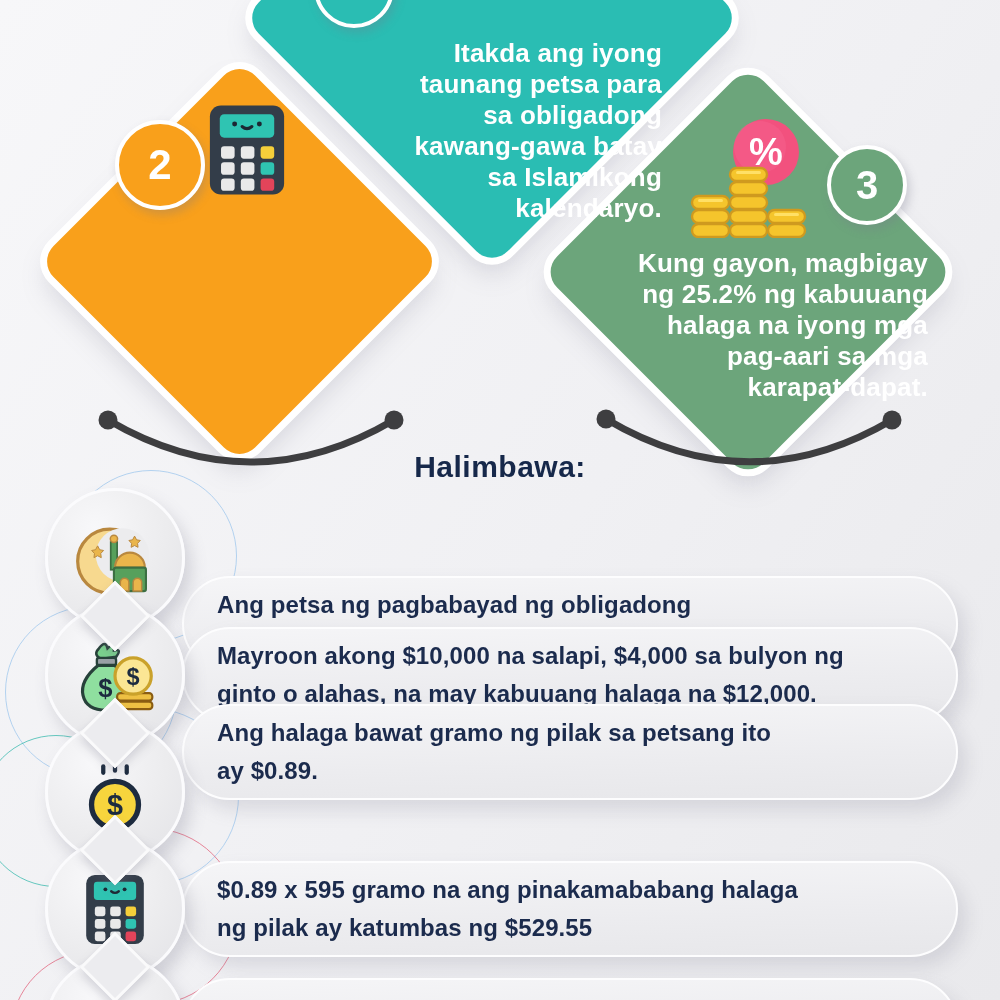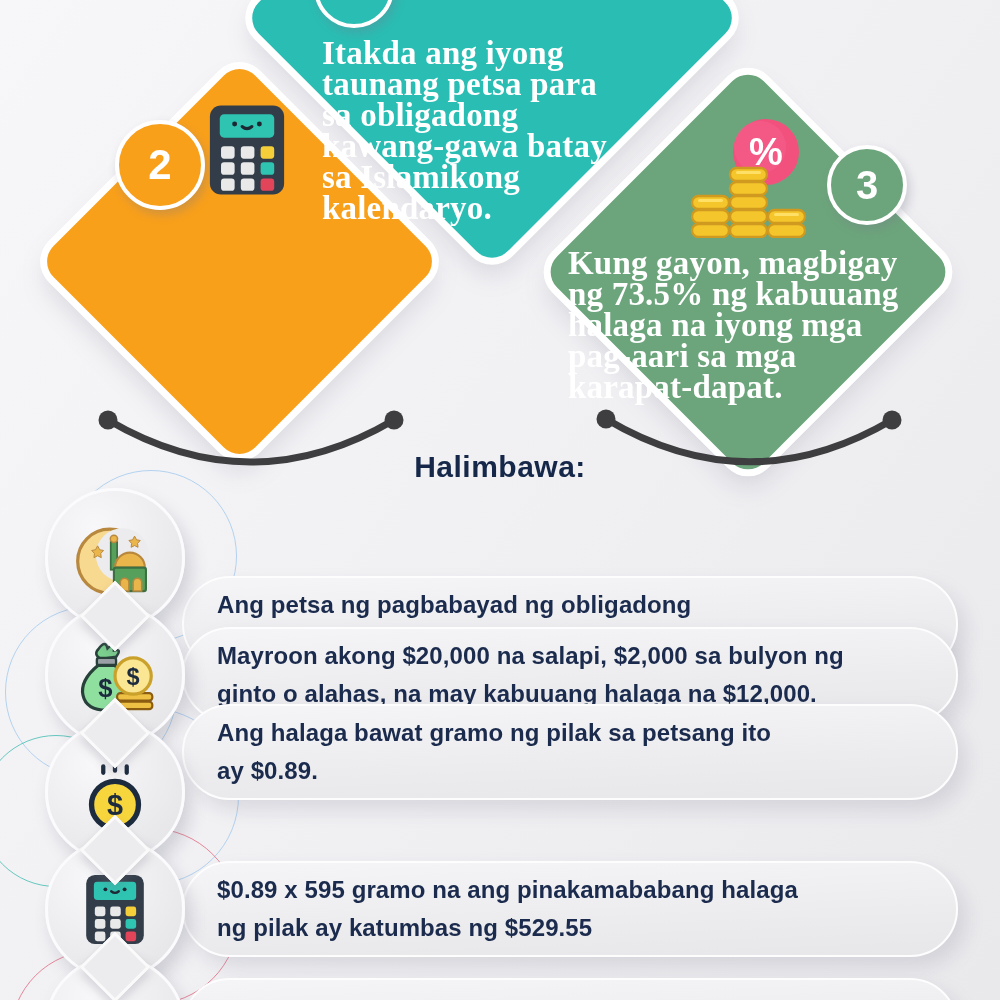--- a/index.html
+++ b/index.html
@@ -10,22 +10,22 @@
   }
   
   .diamond {
     position:absolute; transform:rotate(45deg); border-radius:22px;
     box-shadow: 0 0 0 7px #ffffff, 10px 10px 26px rgba(130,130,150,.28);
   }
   .d-teal   { left:316px; top:-158px; width:352px; height:352px; background:#2abdb3; }
   .d-orange { left:97px;  top:119px;  width:285px; height:285px; background:#f9a01b; }
   .d-green  { left:602px; top:126px;  width:292px; height:292px; background:#6ca57b; }
   .step-text {
-    position:absolute; color:#ffffff; font-weight:bold; font-size:33px;
-    line-height:31px; text-align:left; white-space:pre-line; letter-spacing:.2px;font-family:Liberation Serif, serif;
+    position:absolute; color:#ffffff; font-weight:bold; font-size:26px;
+    line-height:31px; text-align:right; white-space:pre-line; letter-spacing:.2px;
   }
   .t-teal   { left:322px; top:38px;  width:340px; }
   .t-orange { left:84px;  top:200px; width:330px; }
   .t-green  { left:568px; top:248px; width:360px; }
   .num-badge {
     position:absolute; border-radius:50%; border:4px solid #ffffff;
     display:flex; align-items:center; justify-content:center;
     color:#ffffff; font-weight:bold; box-shadow: 3px 5px 10px rgba(120,120,140,.3);
   }
   .n1 { left:314px; top:-52px; width:72px; height:72px; background:#2abdb3; font-size:36px; }
@@ -127,21 +127,21 @@
     </g>
   </svg>
 
   <div class="step-text t-teal">Itakda ang iyong
 taunang petsa para
 sa obligadong
 kawang-gawa batay
 sa Islamikong
 kalendaryo.</div>
   <div class="step-text t-green">Kung gayon, magbigay
-ng 73.5% ng kabuuang
+ng 25.2% ng kabuuang
 halaga na iyong mga
 pag-aari sa mga
 karapat-dapat.</div>
 
   <svg class="arcs" width="1000" height="1000">
     <path d="M108 420 Q251 504 394 420" fill="none" stroke="#3e3e40" stroke-width="7" stroke-linecap="round"></path>
     <circle cx="108" cy="420" r="9.5" fill="#3e3e40"></circle>
     <circle cx="394" cy="420" r="9.5" fill="#3e3e40"></circle>
     <path d="M606 419 Q749 504 892 420" fill="none" stroke="#3e3e40" stroke-width="7" stroke-linecap="round"></path>
     <circle cx="606" cy="419" r="9.5" fill="#3e3e40"></circle>
@@ -155,21 +155,21 @@
   <div class="ring" style="left:62px;  top:708px; width:175px; height:175px; border-color:#9cc6ec;"></div>
   <div class="ring" style="left:-20px; top:735px; width:150px; height:150px; border-color:#35b8ac;"></div>
   <div class="ring" style="left:62px;  top:828px; width:175px; height:175px; border-color:#e2607a;"></div>
   <div class="ring" style="left:10px;  top:950px; width:170px; height:170px; border-color:#e2607a;"></div>
 
   <div class="pill" style="top:540px;margin-top:36px;">
     <div class="pill-text">Ang petsa ng pagbabayad ng obligadong
 kawang-gawa ay ika-1 ng Ramadan</div>
   </div>
   <div class="pill" style="top:627px;">
-    <div class="pill-text">Mayroon akong $20,000 na salapi, $2,000 sa bulyon ng
+    <div class="pill-text">Mayroon akong $10,000 na salapi, $4,000 sa bulyon ng
 ginto o alahas, na may kabuuang halaga na $12,000.</div>
   </div>
   <div class="pill" style="top:704px;">
     <div class="pill-text">Ang halaga bawat gramo ng pilak sa petsang ito
 ay $0.89.</div>
   </div>
   <div class="pill" style="top:861px;">
     <div class="pill-text">$0.89 x 595 gramo na ang pinakamababang halaga
 ng pilak ay katumbas ng $529.55</div>
   </div>

